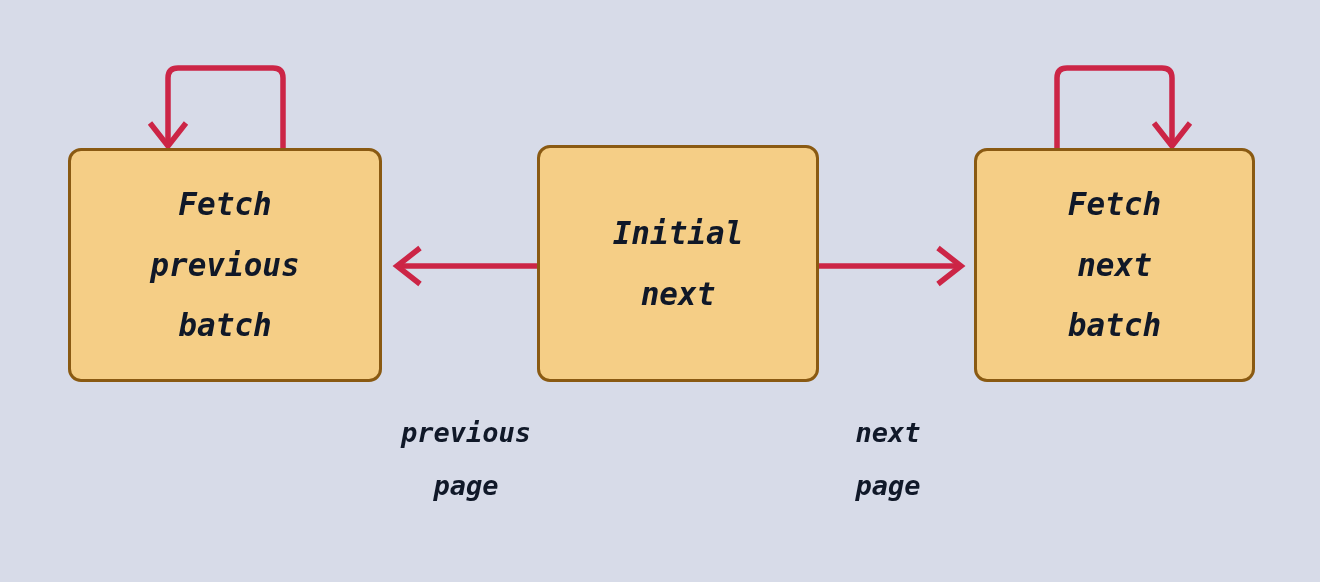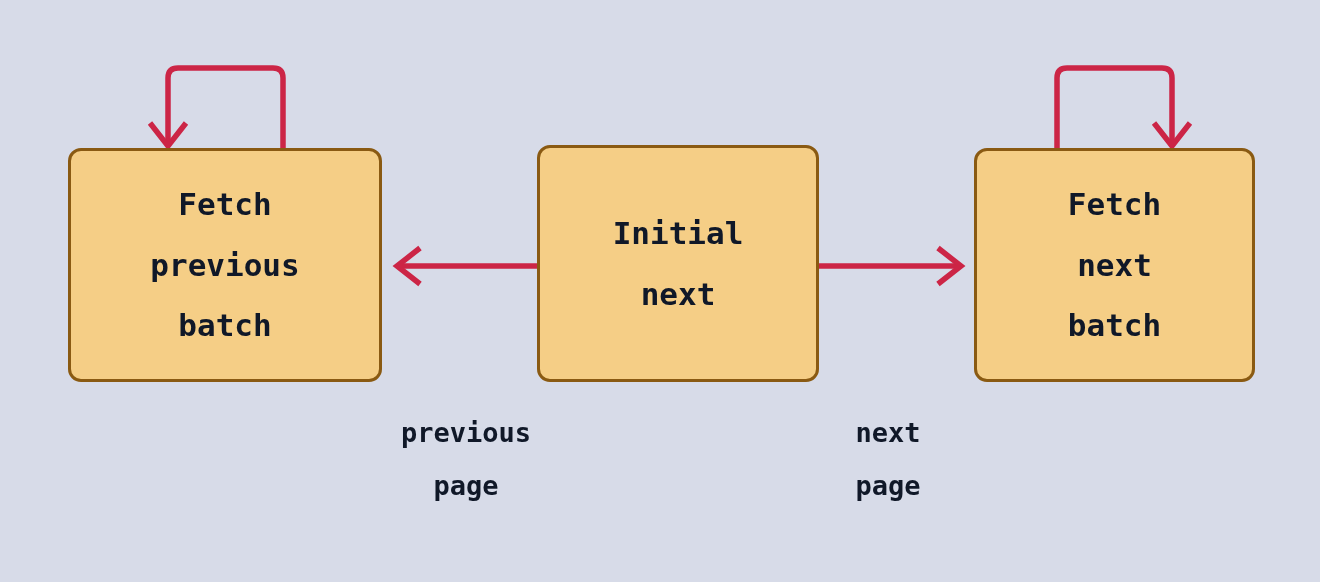--- a/index.html
+++ b/index.html
@@ -10,20 +10,21 @@
     width: 1320px;
     height: 582px;
     background: #d7dbe8;
     font-family: "DejaVu Sans Mono", monospace;
     overflow: hidden;
   }
   #canvas {
     position: relative;
     width: 1320px;
     height: 582px;
+    font-style: italic;
   }
   #edges {
     position: absolute;
     left: 0;
     top: 0;
     width: 1320px;
     height: 582px;
     overflow: visible;
   }
   .node {

